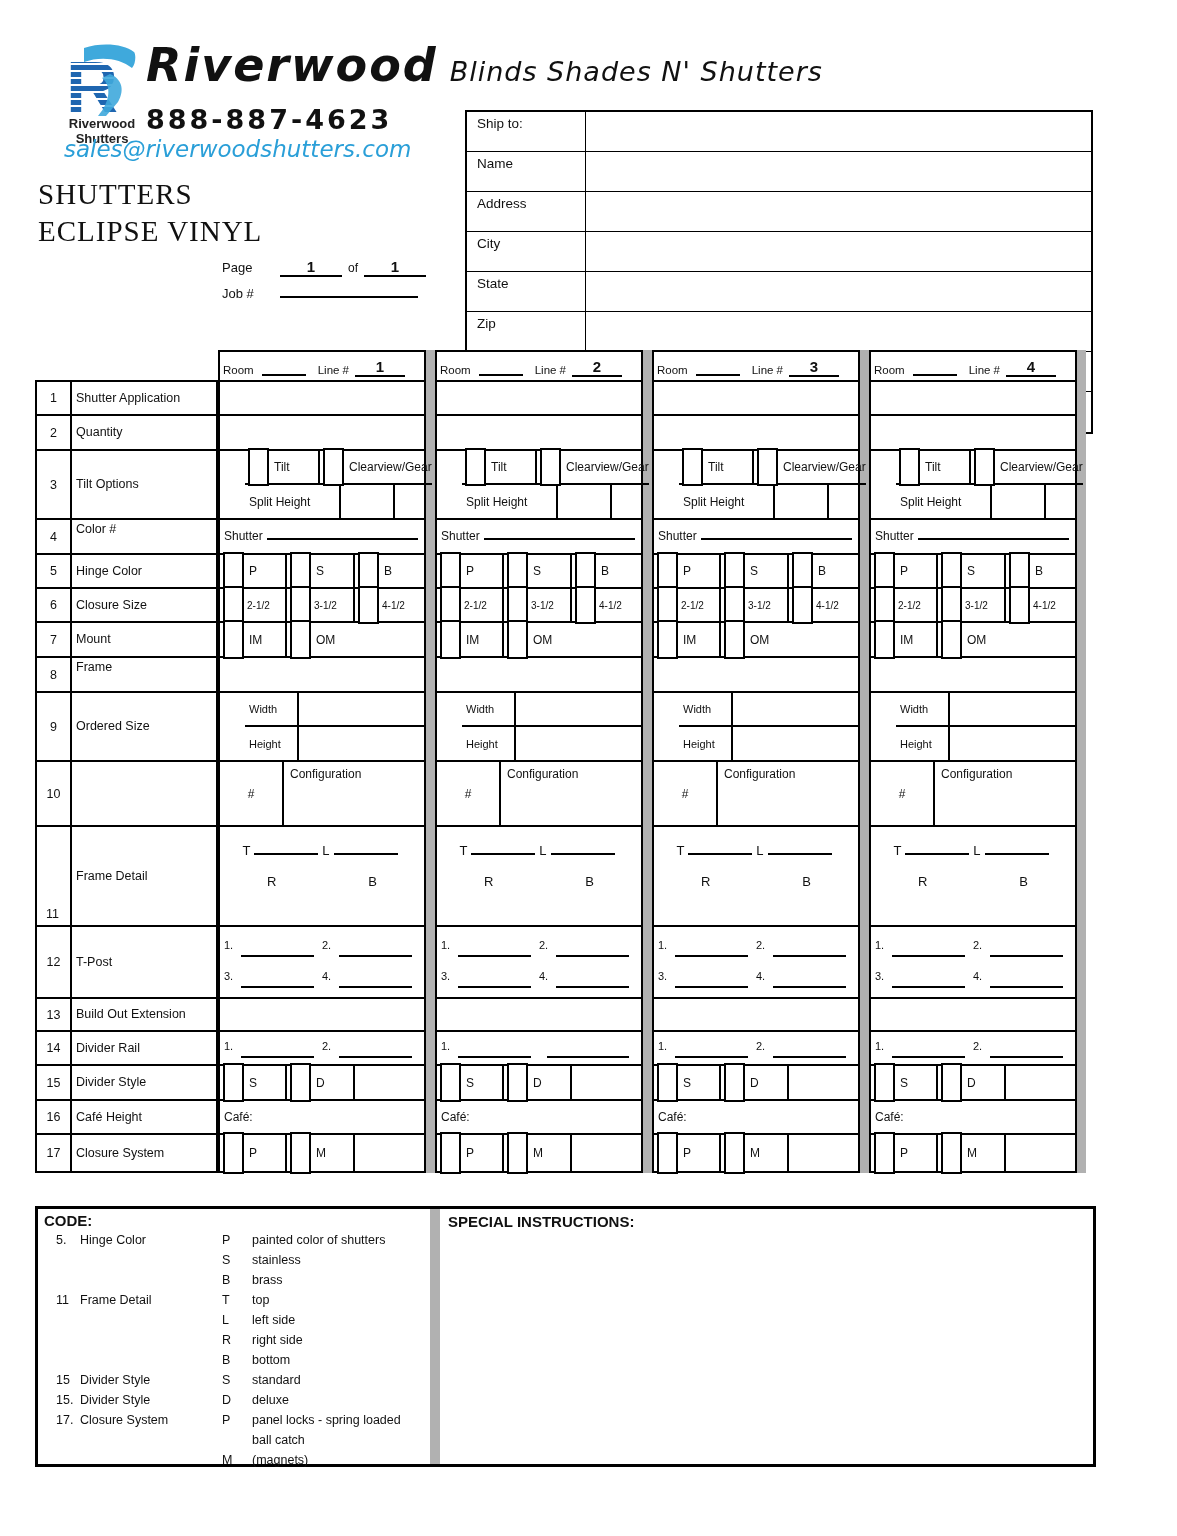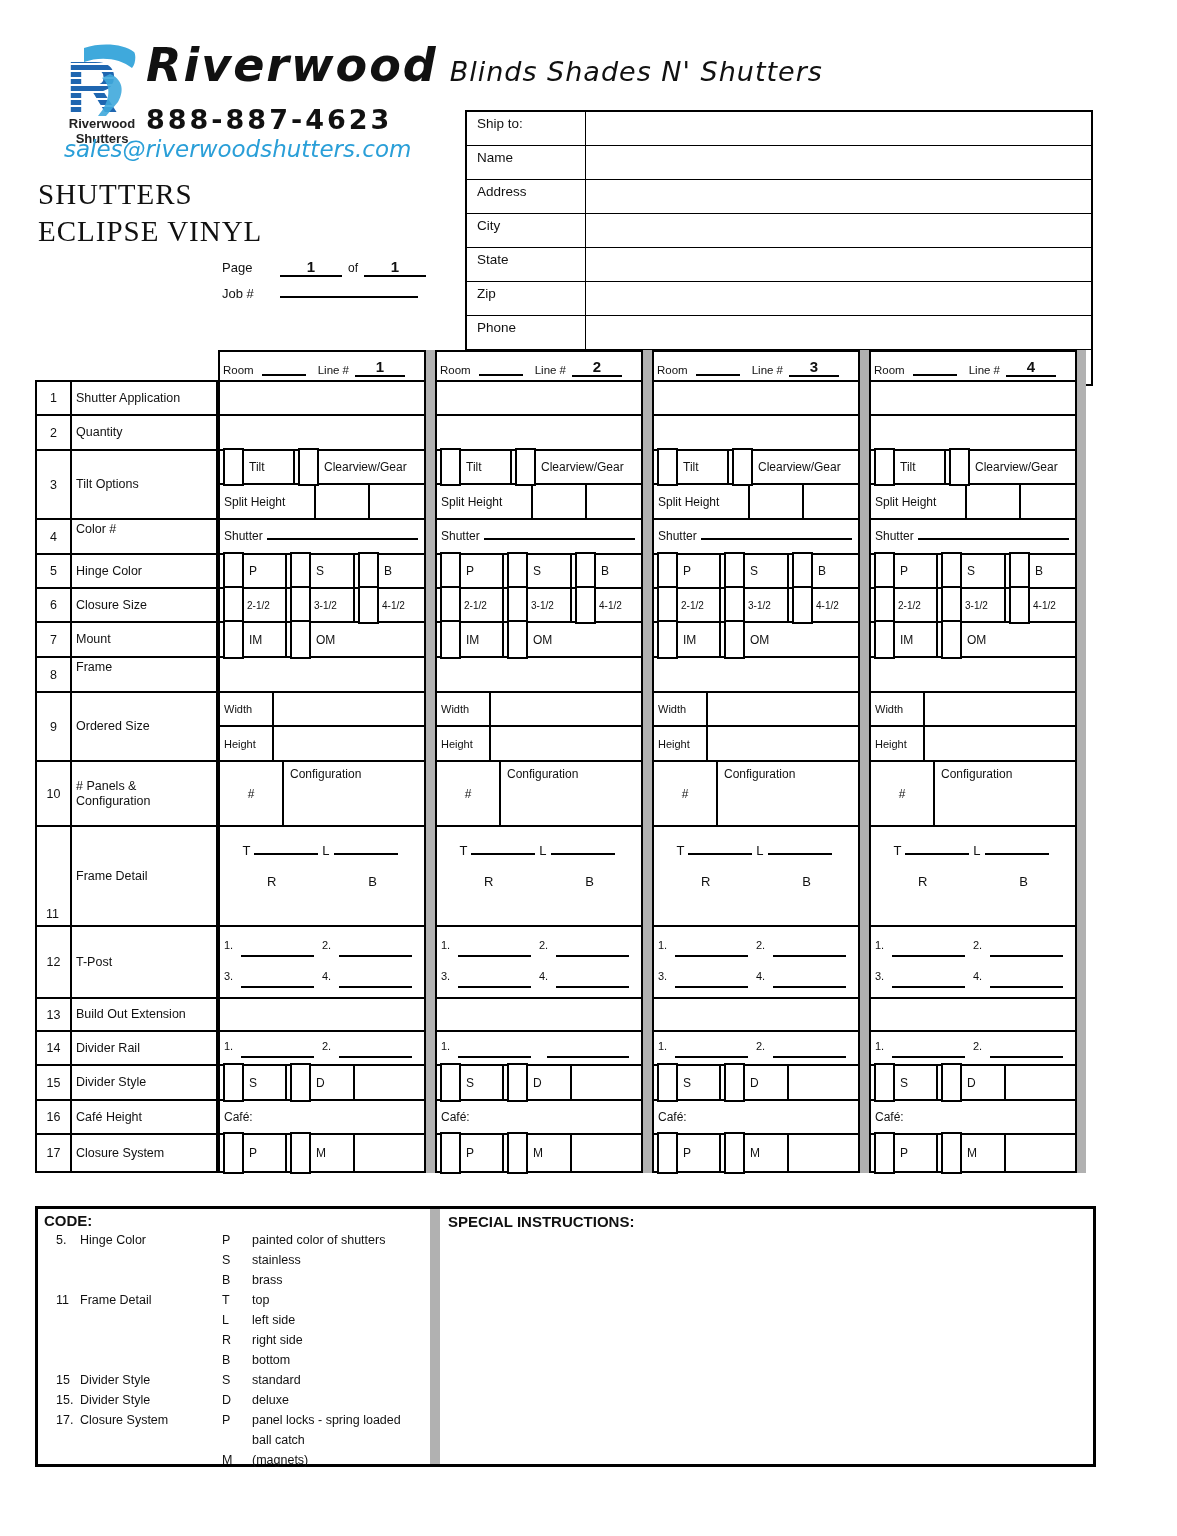--- a/index.html
+++ b/index.html
@@ -11,21 +11,21 @@
   .logo{position:absolute;left:58px;top:44px;width:88px;height:74px;}
   .logo-caption{position:absolute;left:52px;top:116px;width:100px;font-size:13px;font-weight:bold;color:#222;text-align:center;}
   .brand-line{position:absolute;left:146px;top:38px;display:flex;align-items:baseline;gap:12px;white-space:nowrap;}
   .brand{font-family:"DejaVu Sans", sans-serif;font-style:italic;font-weight:600;font-size:46px;letter-spacing:2px;}
   .brand-suffix{font-family:"DejaVu Sans", sans-serif;font-style:italic;font-weight:500;font-size:27px;letter-spacing:1px;}
   .phone{position:absolute;left:146px;top:104px;font-family:"DejaVu Sans", sans-serif;font-weight:600;font-size:27px;letter-spacing:3px;}
   .email{position:absolute;left:64px;top:136px;font-family:"DejaVu Sans", sans-serif;font-style:italic;font-weight:500;font-size:23px;color:#2a9fd8;}
 
   
   .shipto{position:absolute;left:465px;top:110px;width:628px;border:2px solid #000;}
-  .shipto-row{display:flex;height:34px;border-bottom:1.5px solid #000;}
+  .shipto-row{display:flex;height:40px;border-bottom:1.5px solid #000;}
   .shipto-row:last-child{border-bottom:none;}
   .shipto-label{width:118px;padding:4px 0 0 10px;font-size:13.5px;}
   .shipto-value{flex:1;border-left:1.5px solid #000;}
 
   
   .product-title{position:absolute;left:38px;top:176px;font-family:"Liberation Serif", serif;font-size:29px;line-height:37px;letter-spacing:1px;}
   .page-job{position:absolute;left:222px;top:258px;font-size:13px;}
   .pj-row{display:flex;align-items:baseline;margin-bottom:7px;}
   .pj-label{width:58px;}
   .pj-val{display:inline-block;width:62px;text-align:center;font-weight:bold;font-size:15px;border-bottom:2.5px solid #000;margin-right:6px;}
@@ -57,21 +57,21 @@
   .hdr-linelbl{padding-bottom:1px;margin-left:6px;}
   .hdr-num{width:50px;text-align:center;font-weight:bold;font-size:15px;border-bottom:2.5px solid #000;margin-left:6px;line-height:17px;}
 
   .cb{width:21px;border:2.5px solid #000;background:#fff;position:relative;z-index:2;
       margin:-3px 0 -3px 3px;align-self:stretch;flex:none;}
   .cell{display:flex;align-items:center;}
   .cell .lab{font-size:12px;margin-left:5px;white-space:nowrap;}
   .cell .lab.small{font-size:10px;margin-left:3px;}
   .bR{border-right:2px solid #000;}
 
-  .subcol{flex:1;display:flex;flex-direction:column;}
+  .subcol{flex:1;display:flex;flex-direction:column;margin-left:25px;}
   .subrow{display:flex;align-items:center;}
   .subrow.first{border-bottom:2px solid #000;}
 
   .split-label{width:94px;font-size:12px;padding-left:4px;align-self:center;}
   .split-box{width:56px;border-left:2.5px solid #000;border-right:2.5px solid #000;align-self:stretch;}
 
   .shutter-row{display:flex;align-items:baseline;width:100%;padding:4px 6px 0 4px;font-size:12px;}
   .shutter-line{flex:1;border-bottom:2px solid #000;height:16px;margin-left:4px;}
 
   .os-label{width:54px;border-right:2px solid #000;display:flex;align-items:center;padding-left:4px;font-size:11px;align-self:stretch;}
@@ -219,21 +219,20 @@
       <div class="lrow rh35">
           <div class="lnum">8</div>
           <div class="llab top">Frame</div>
         </div>
       <div class="lrow rh69">
           <div class="lnum">9</div>
           <div class="llab">Ordered Size</div>
         </div>
       <div class="lrow rh65">
           <div class="lnum">10</div>
-          <div class="llab"># Panels &amp; Configuration</div>
         </div>
       <div class="lrow rh100">
           <div class="lnum bottom">11</div>
           <div class="llab">Frame Detail</div>
         </div>
       <div class="lrow rh72">
           <div class="lnum">12</div>
           <div class="llab">T-Post</div>
         </div>
       <div class="lrow rh33">

